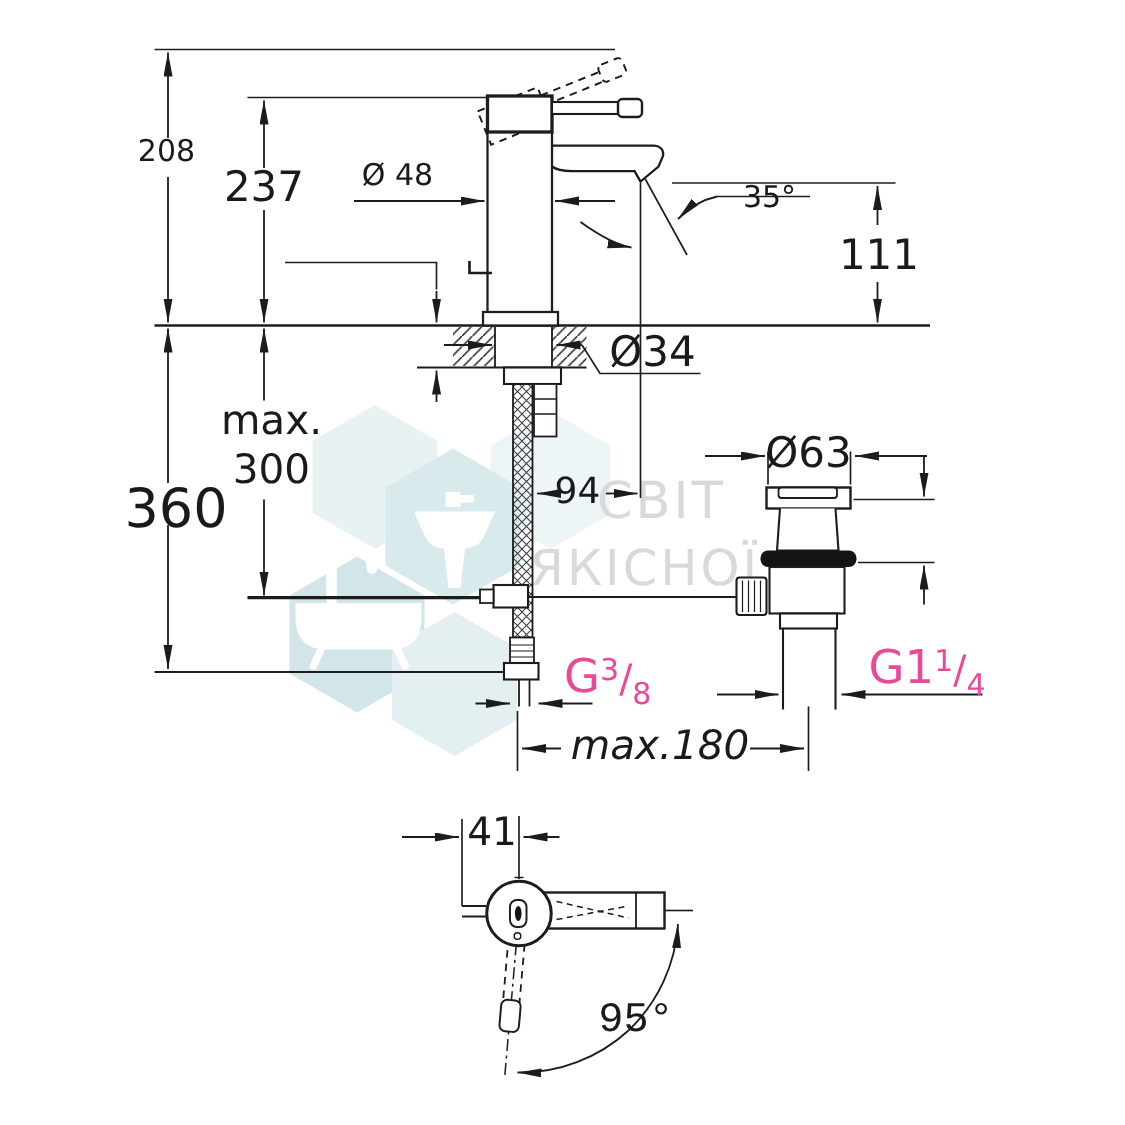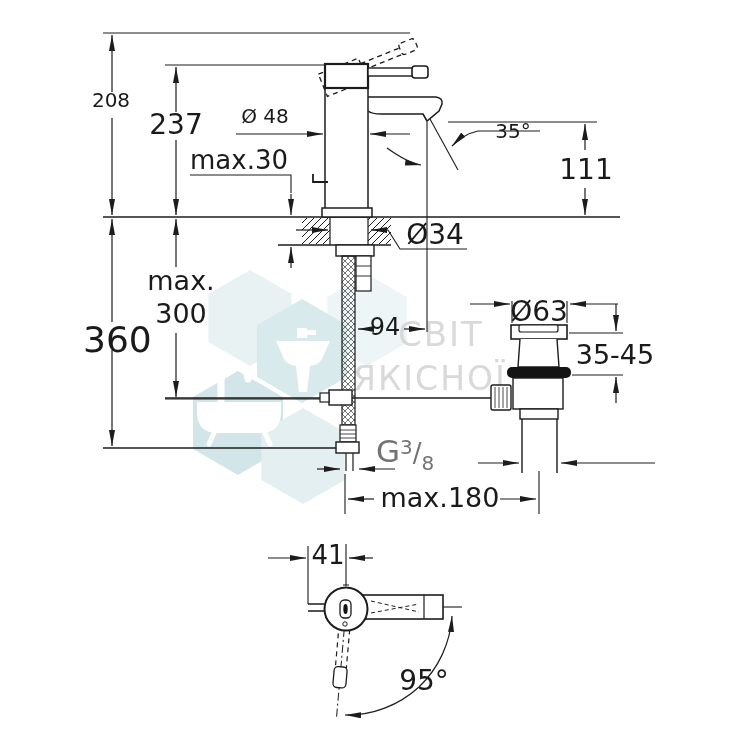--- a/index.html
+++ b/index.html
@@ -2,21 +2,21 @@
 <html><head>
 <meta charset="utf-8">
 <style>
   html,body{margin:0;padding:0;background:#fff;}
   #stage{position:relative;width:750px;height:750px;background:#fff;overflow:hidden;
          font-family:"DejaVu Sans","Liberation Sans",sans-serif;}
   #stage svg{position:absolute;left:0;top:0;}
   .wm-word{position:absolute;color:#d9d9d9;letter-spacing:2px;font-weight:400;z-index:1;white-space:nowrap;}
   #lineart{z-index:2;}
   .dim{position:absolute;z-index:3;color:#1a1a1a;text-align:center;white-space:nowrap;line-height:1;}
-  .thread{z-index:3;position:absolute;color:#737373;white-space:nowrap;line-height:1;}
+  .thread{z-index:3;position:absolute;color:#ec4899;white-space:nowrap;line-height:1;}
   .thread .base{font-size:31px;}
   .thread sup{font-size:20px;position:relative;top:-2px;}
   .thread .sl{font-size:26px;}
   .thread sub{font-size:20px;position:relative;top:4px;}
 </style>
 </head>
 <body>
 
 <div id="stage">
 
@@ -174,31 +174,32 @@
       <rect x="340" y="600" width="11" height="18" rx="4.5" stroke-width="1.3"></rect>
       <ellipse cx="345.5" cy="609" rx="2.2" ry="5" fill="#141414" stroke="none"></ellipse>
       <circle cx="345" cy="624" r="2.2" stroke-width="1"></circle>
       <path d="M343,585 H349" stroke-width="1"></path>
     </g>
   </svg>
 
   <div class="dim" style="left:82px;top:90px;width:58px;font-size:20px;text-align:center;">208</div>
   <div class="dim" style="left:147px;top:111px;width:58px;font-size:28px;">237</div>
   <div class="dim" style="left:230px;top:106px;width:70px;font-size:20px;">Ø 48</div>
-  <div class="dim" style="left:186px;top:147px;width:106px;font-size:26px;">max.30</div>
   <div class="dim" style="left:482px;top:97px;width:62px;font-size:20px;margin-top:24px;">35°</div>
   <div class="dim" style="left:556px;top:156px;width:60px;font-size:28px;">111</div>
   <div class="dim" style="left:400px;top:221px;width:70px;font-size:28px;">Ø34</div>
   <div class="dim" style="left:144px;top:267px;width:74px;font-size:27px;">max.</div>
   <div class="dim" style="left:144px;top:300px;width:74px;font-size:27px;">300</div>
   <div class="dim" style="left:83px;top:322px;width:58px;font-size:36px;">360</div>
   <div class="dim" style="left:360px;top:315px;width:50px;font-size:24px;">94</div>
-  <div class="dim" style="left:506px;top:288px;width:66px;font-size:28px;margin-top:10px;">Ø63</div>
-  <div class="dim" style="left:572px;top:341px;width:86px;font-size:27px;">35-45</div>
-  <div class="dim" style="left:376px;top:484px;width:128px;font-size:27px;">max.180</div>
+  <div class="dim" style="left:506px;top:288px;width:66px;font-size:28px;">Ø63</div>
+  <div class="dim" style="left:376px;top:484px;width:128px;font-size:27px;font-style:italic;">max.180</div>
   <div class="dim" style="left:306px;top:542px;width:44px;font-size:26px;">41</div>
-  <div class="dim" style="left:392px;top:667px;width:64px;font-size:28px;">95°</div>
+  <div class="dim" style="left:392px;top:667px;width:64px;font-size:28px;font-family:Liberation Mono, monospace;">95°</div>
 
   <div class="thread" style="left:376px;top:436px;">
     <span class="base">G</span><sup>3</sup><span class="sl">/</span><sub>8</sub>
   </div>
+  <div class="thread" style="left:579px;top:430px;">
+    <span class="base">G1</span><sup>1</sup><span class="sl">/</span><sub>4</sub>
+  </div>
 
 </div>
 
 </body></html>

